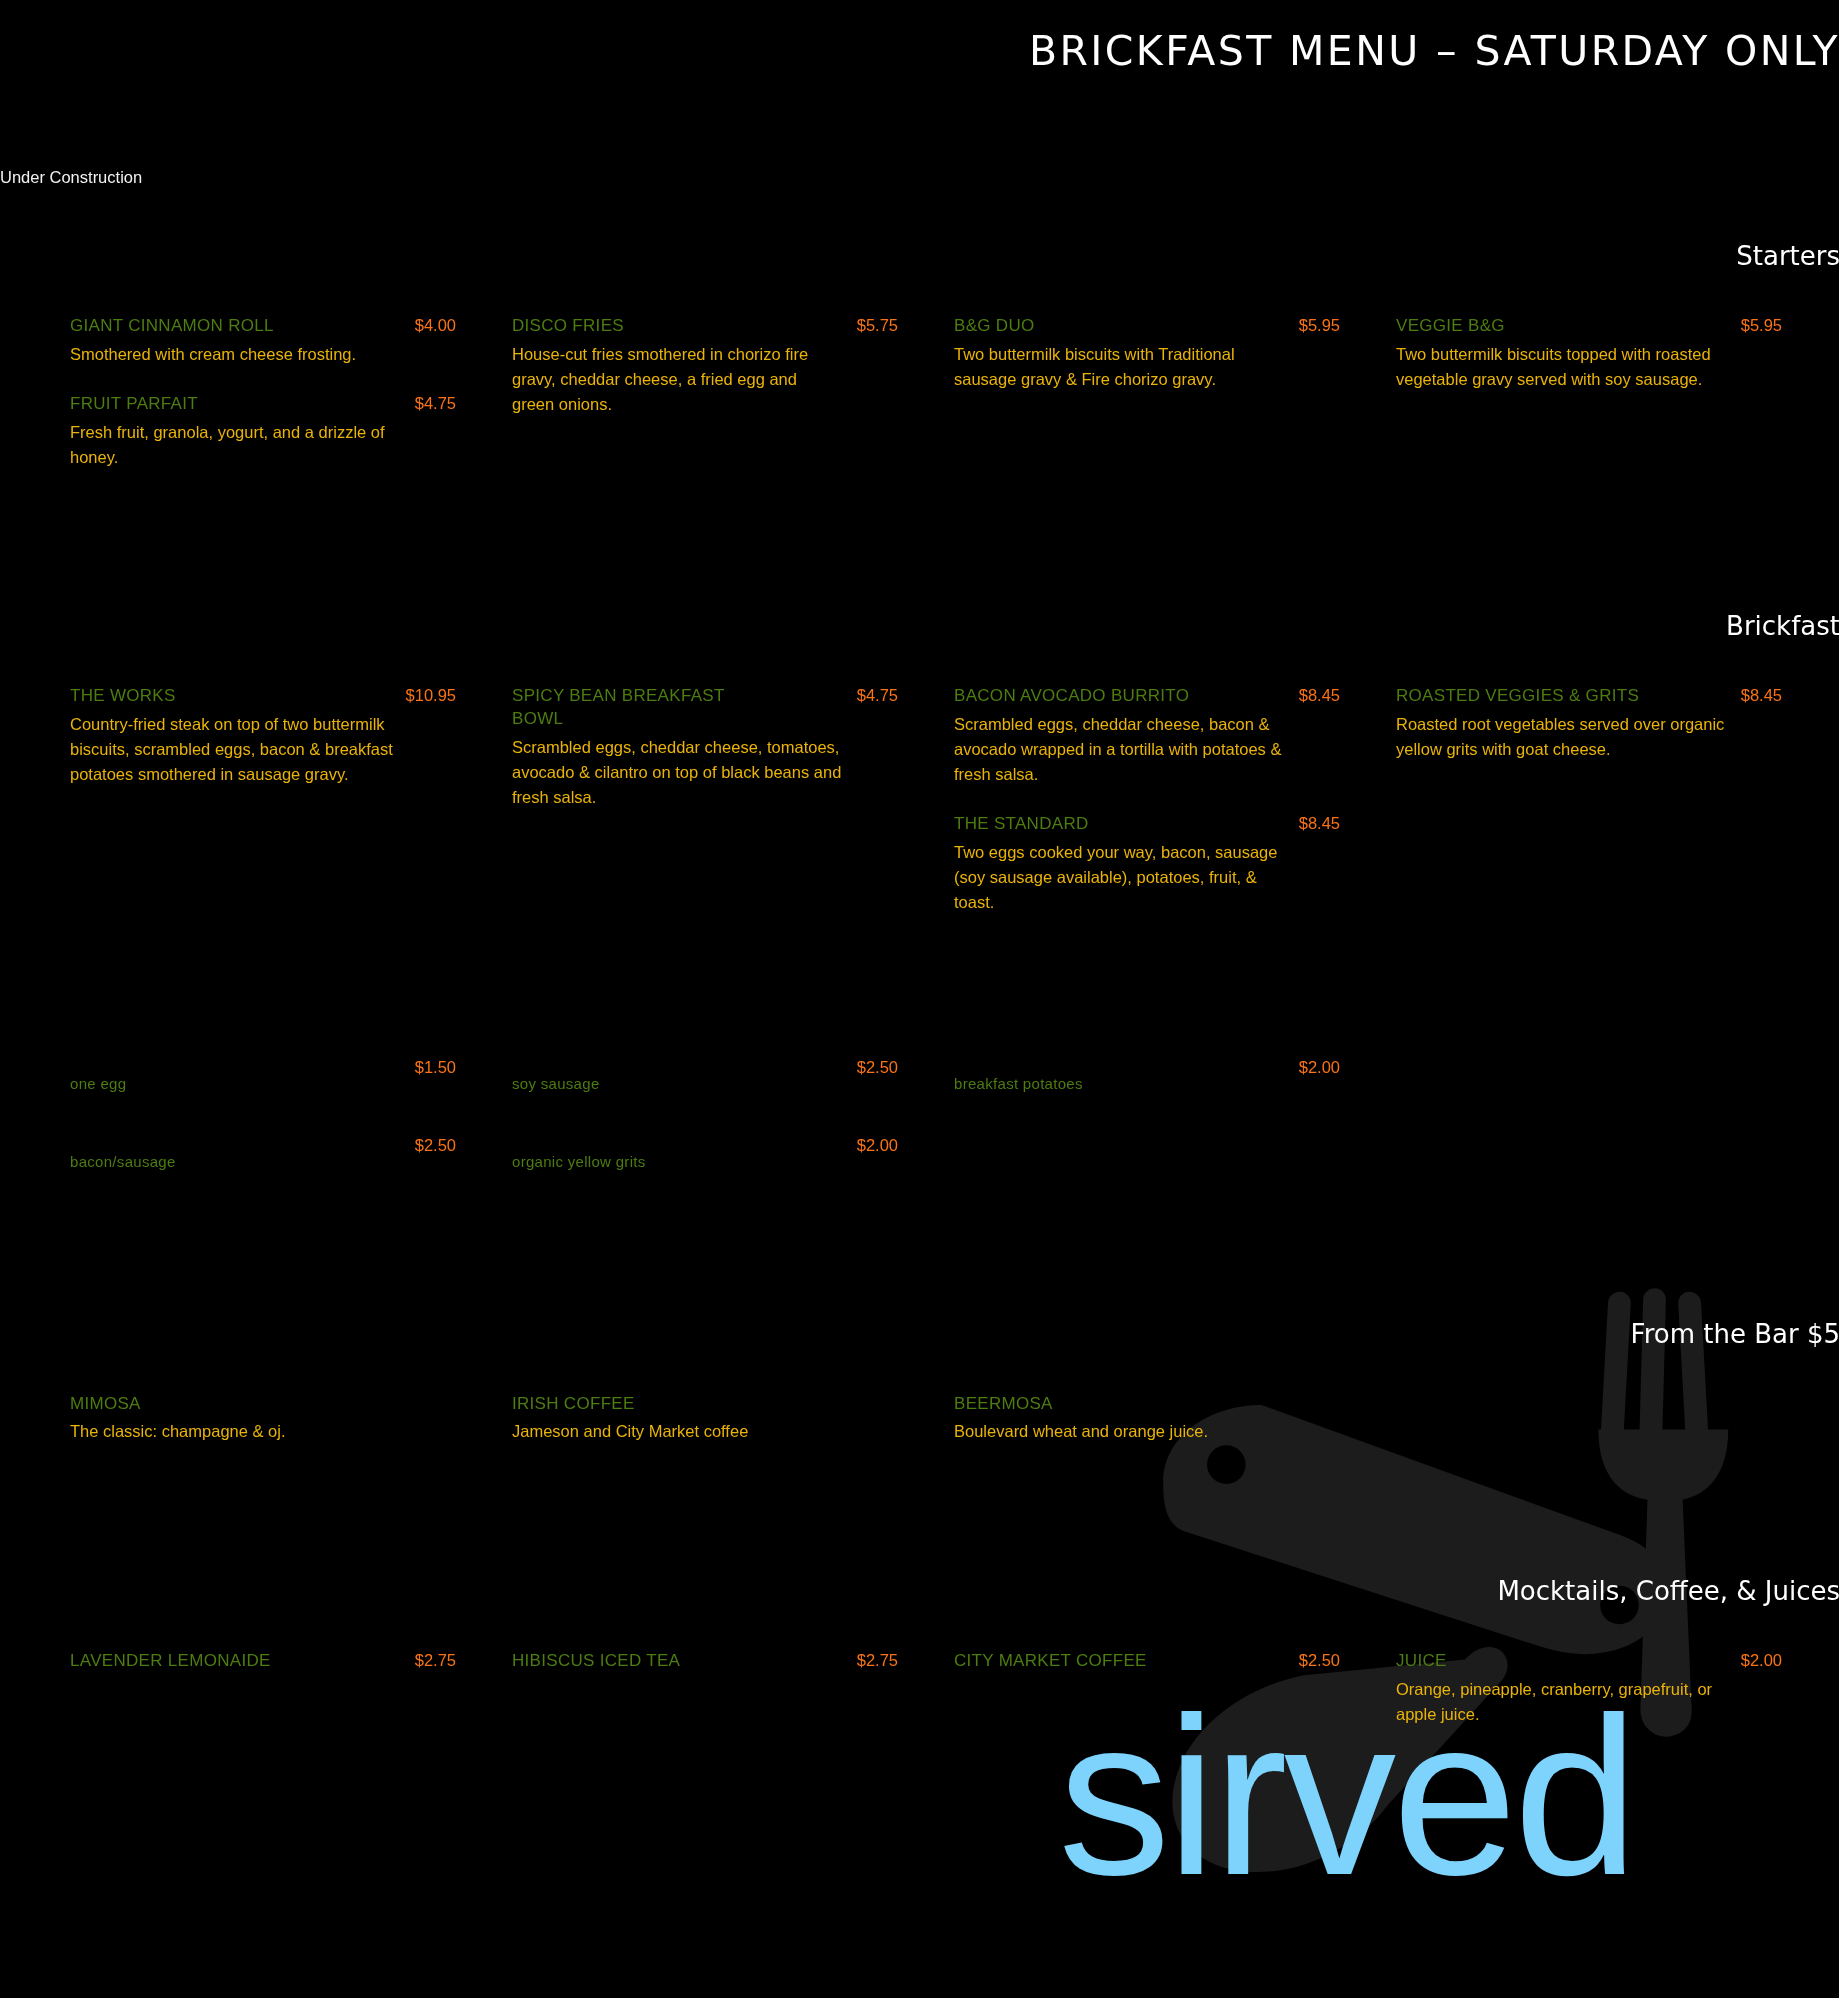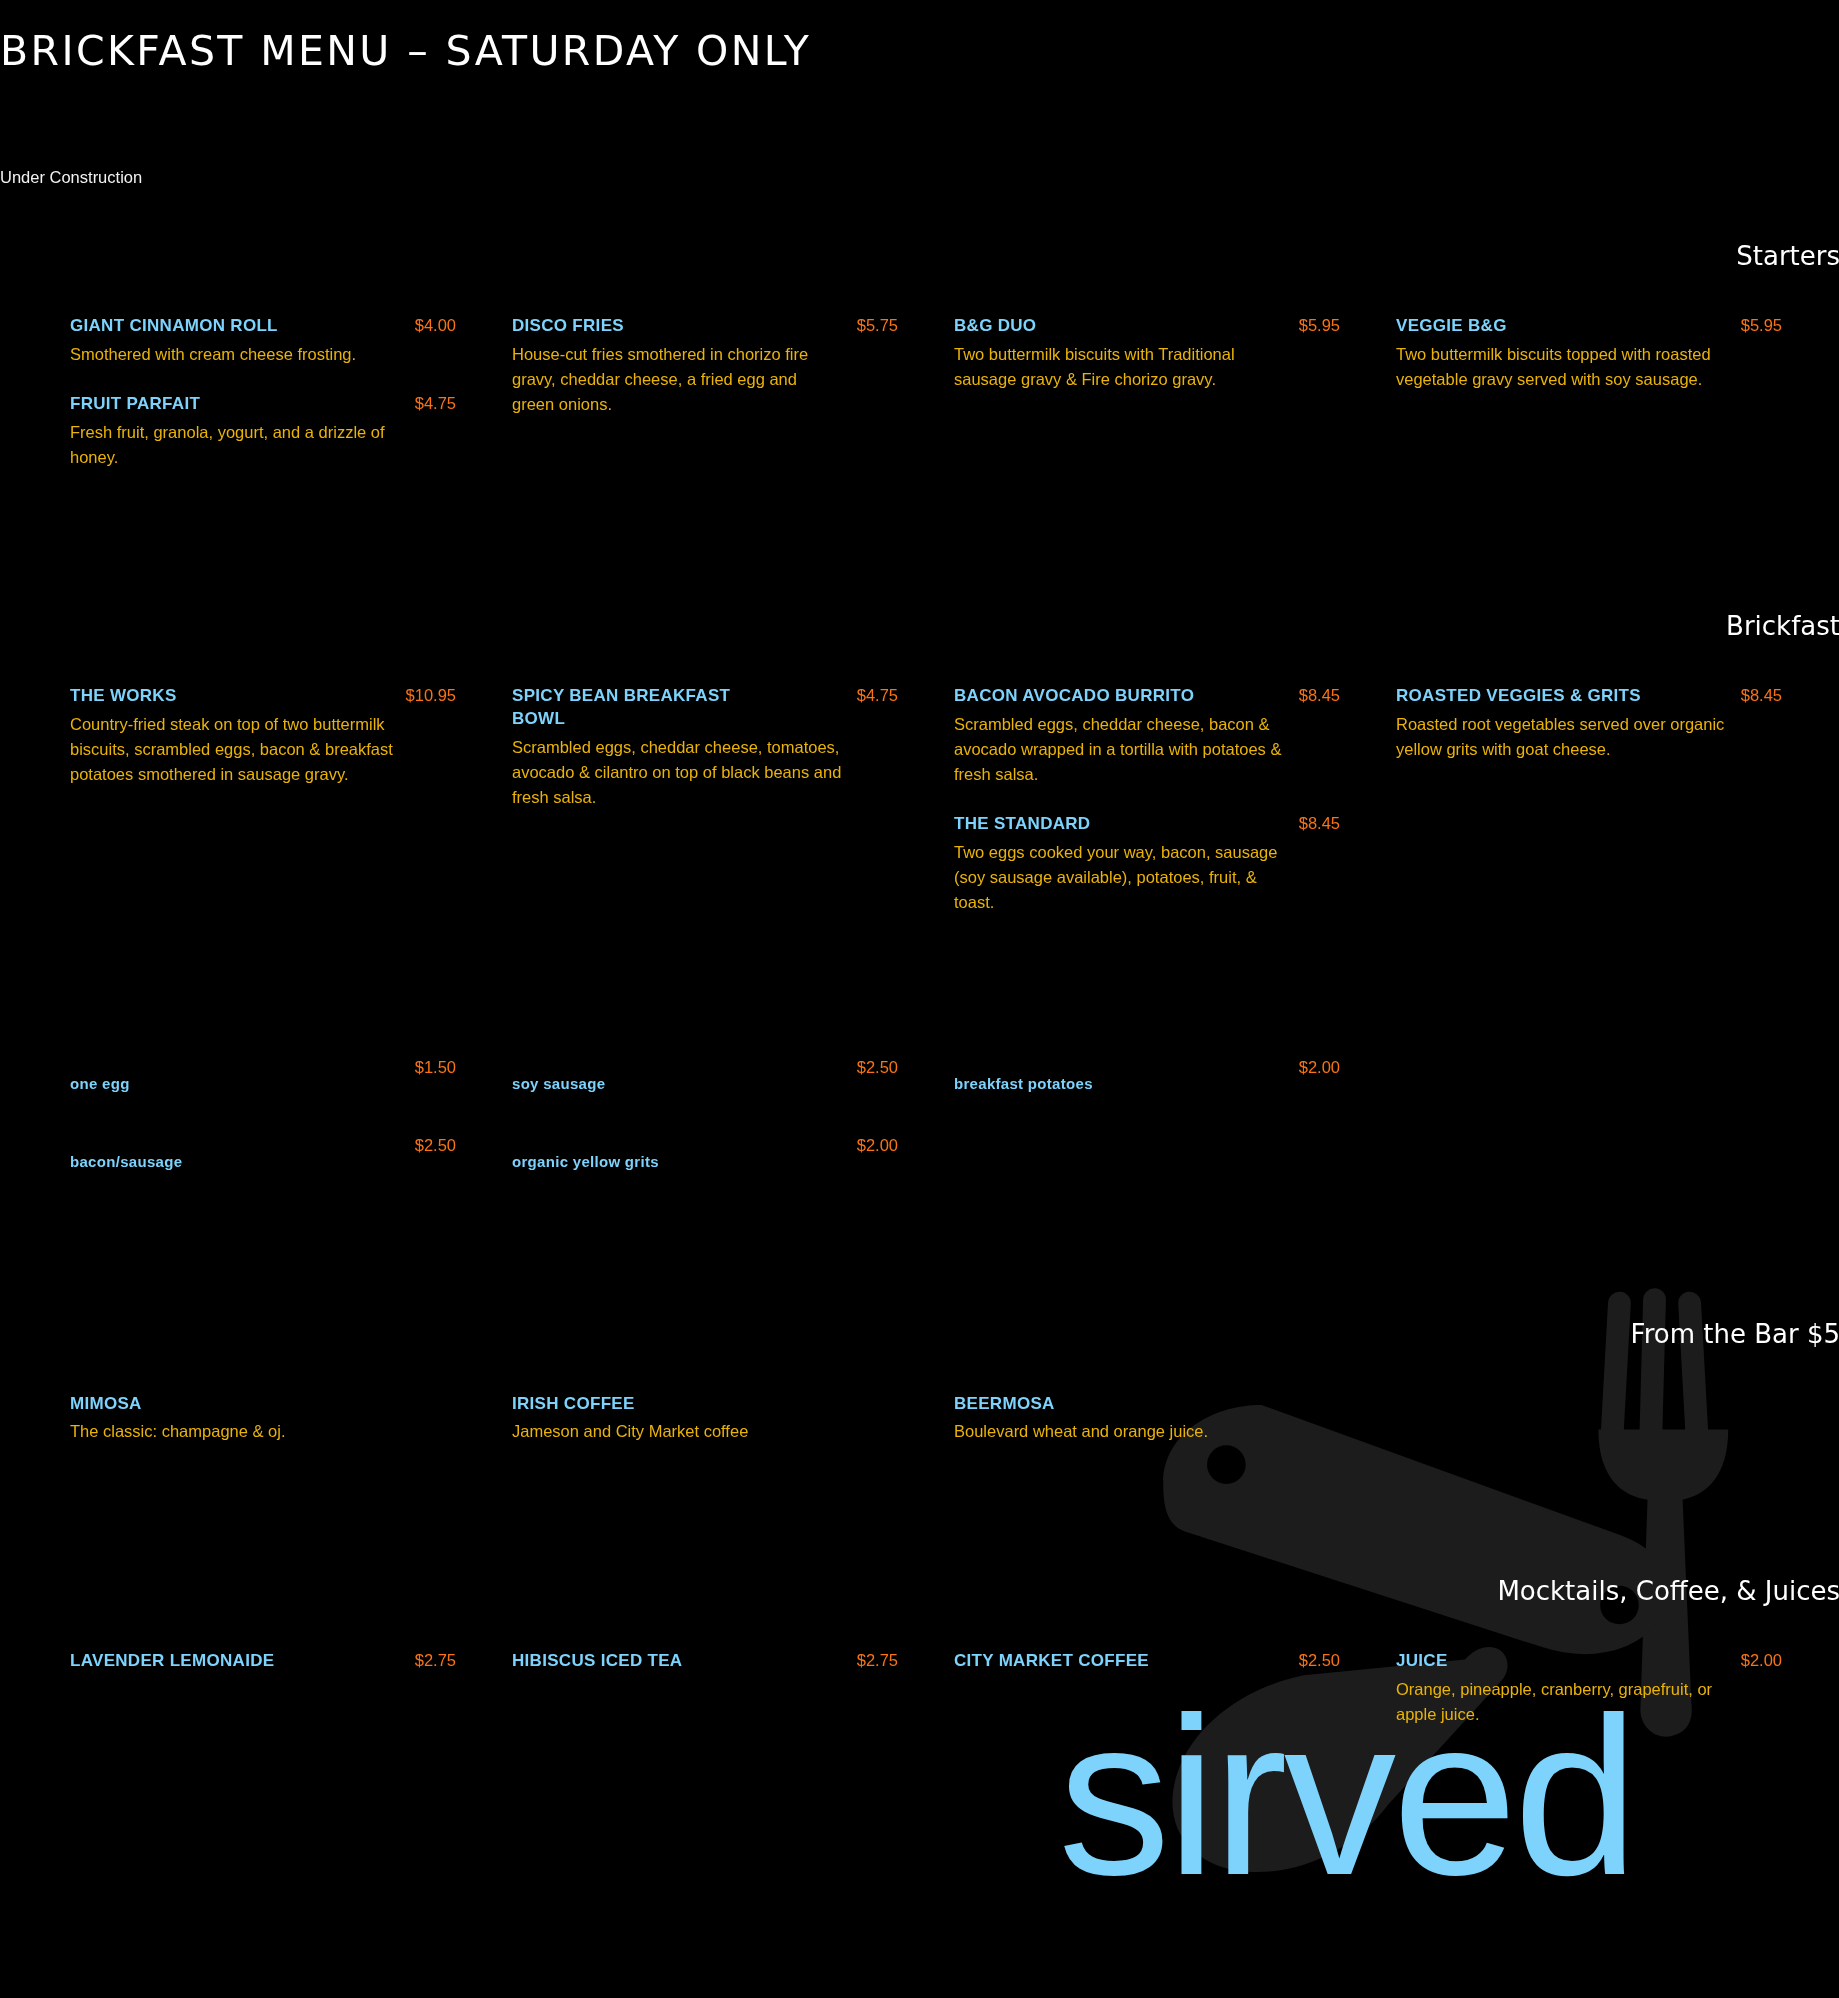--- a/index.html
+++ b/index.html
@@ -42,21 +42,21 @@
     letter-spacing: -3.9px;
     z-index: 0;
     pointer-events: none;
   }
   .content {
     position: relative;
     z-index: 2;
     padding: 0;
   }
   h1.menu-title {
-    text-align: left;
+    text-align: right;
     font-weight: 400;
     font-size: 41px;
     letter-spacing: 2.4px;
     margin: 27px 0 0 0;
     padding: 0;
     color: #ffffff;
     font-family: "DejaVu Sans", sans-serif;
   }
   .subtitle {
     text-align: left;
@@ -89,23 +89,23 @@
   }
   .col:last-child { padding-right: 0; }
   .item { margin-bottom: 25px; }
   .item-head {
     display: flex;
     align-items: flex-start;
     justify-content: space-between;
   }
   .item-name {
     font-size: 17px;
-    font-weight: bold;
+    font-weight: normal;
     letter-spacing: 0.3px;
-    color: #7dd3fc;
+    color: #4d7c0f;
     line-height: 23px;
     max-width: 247px;
   }
   .item-price {
     font-size: 16.5px;
     font-weight: 400;
     color: #f97316;
     white-space: nowrap;
     padding-left: 13.6px;
     line-height: 23px;

